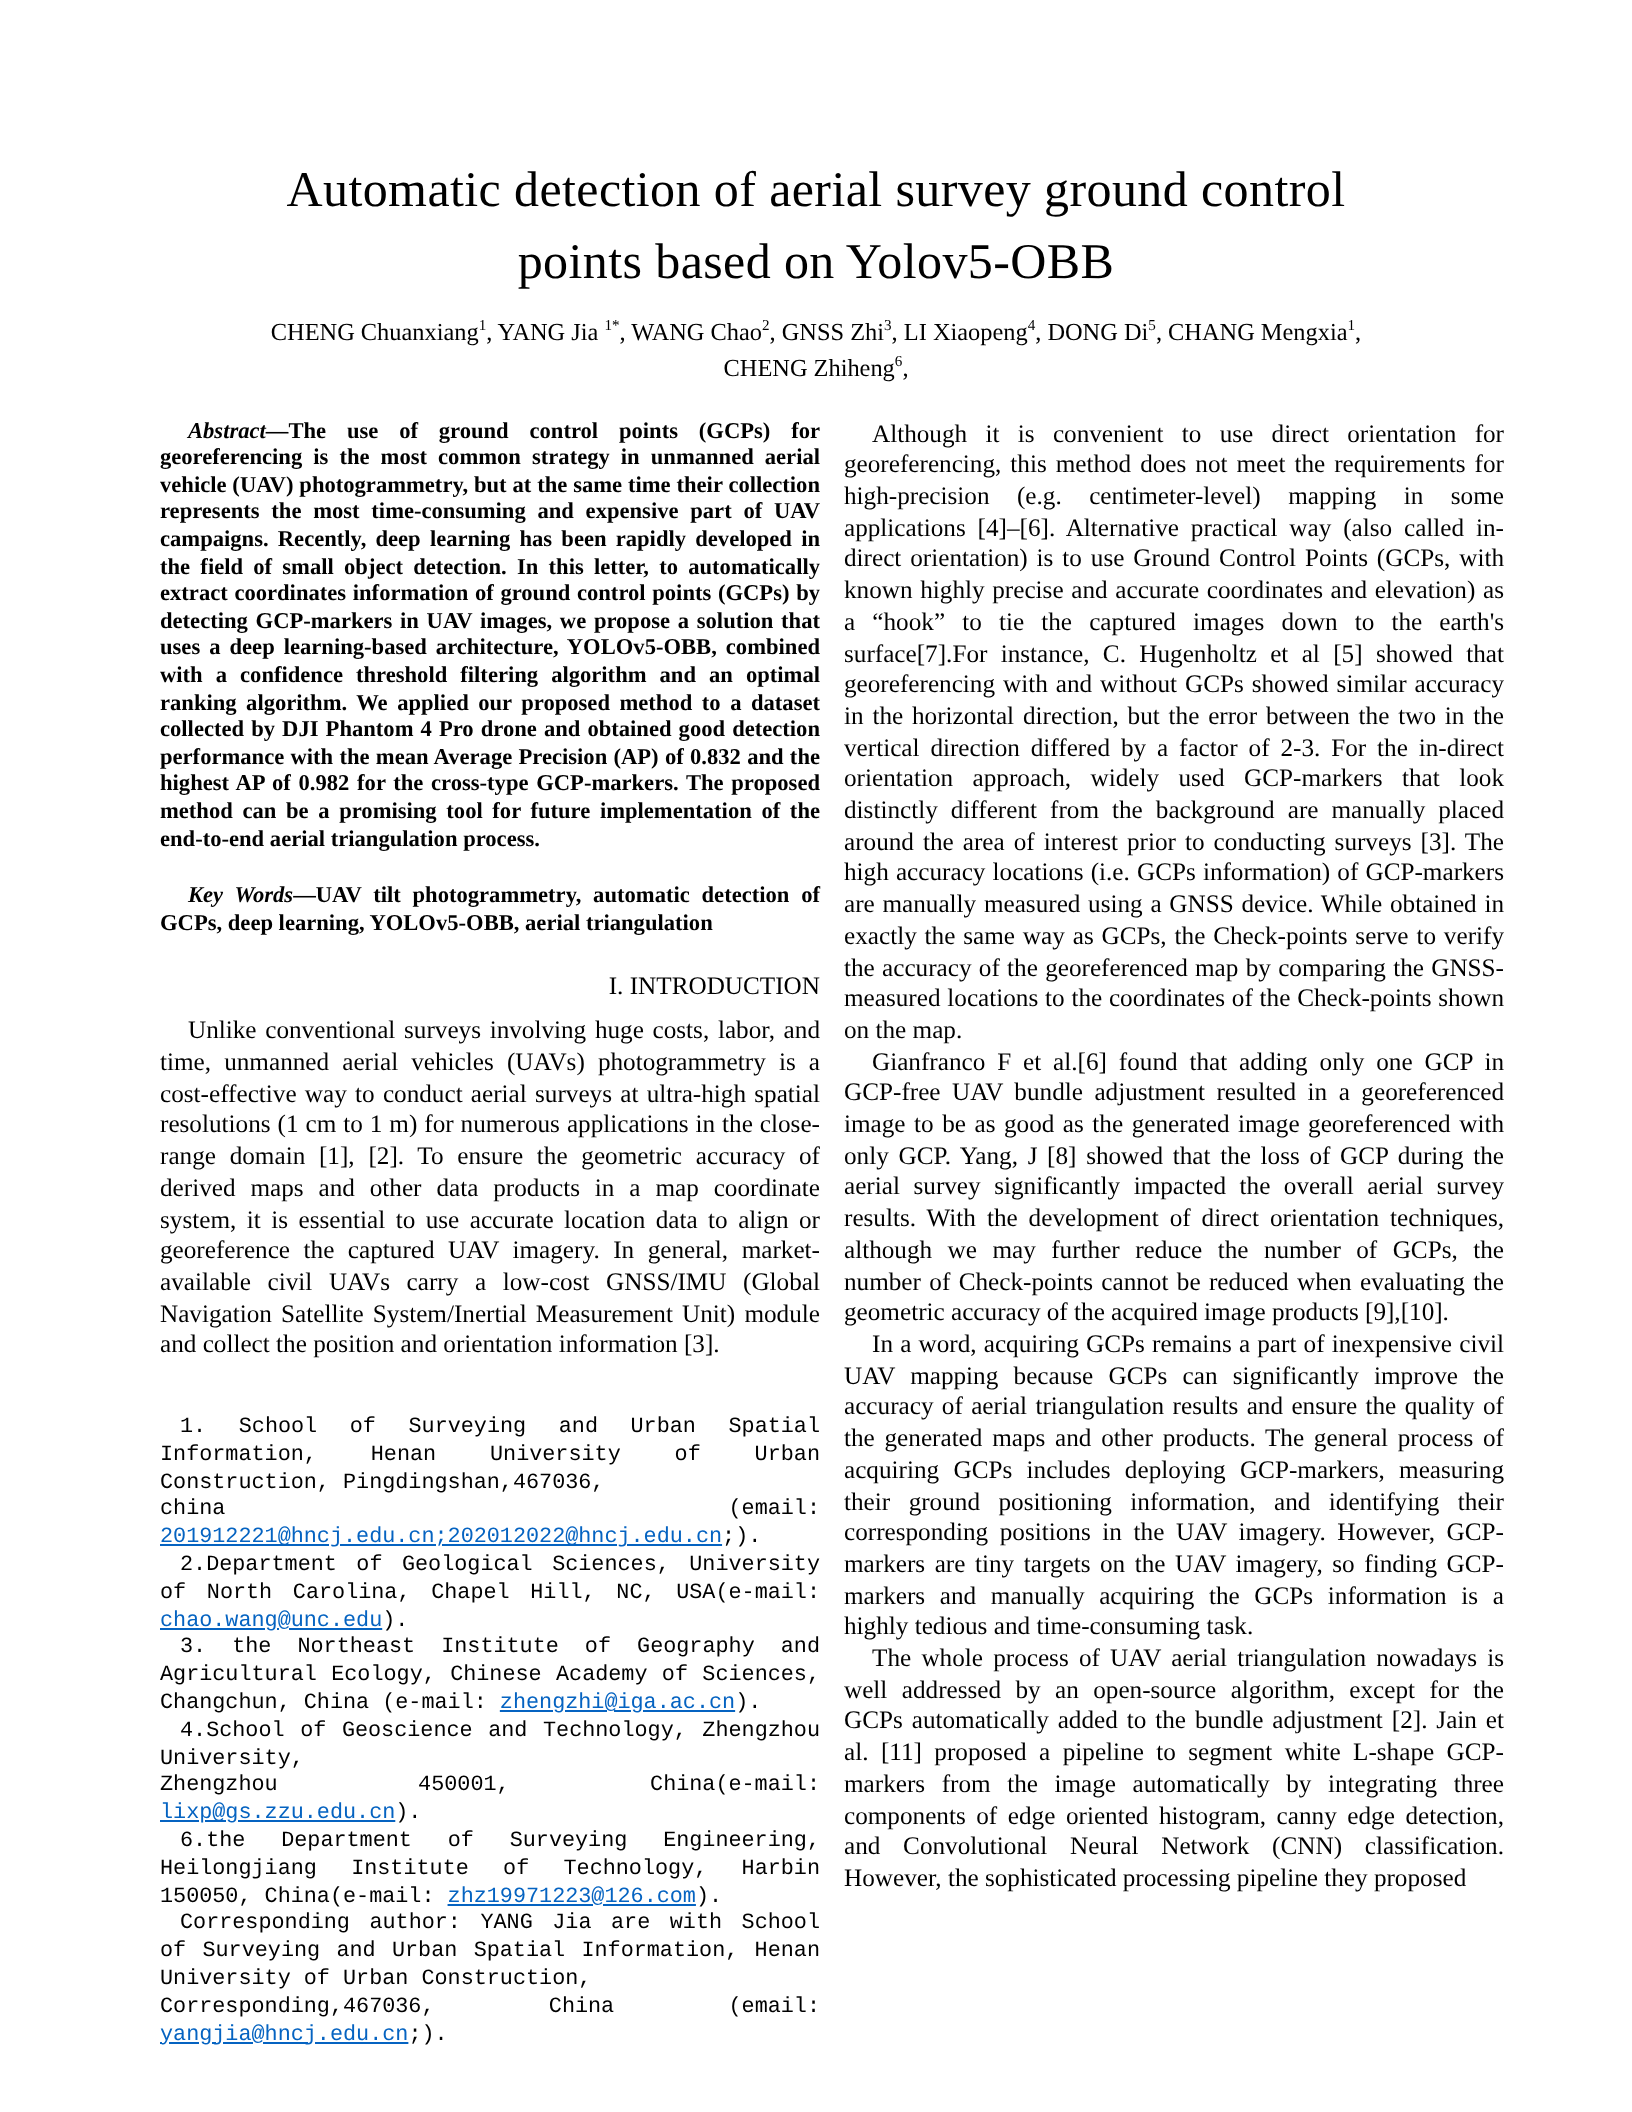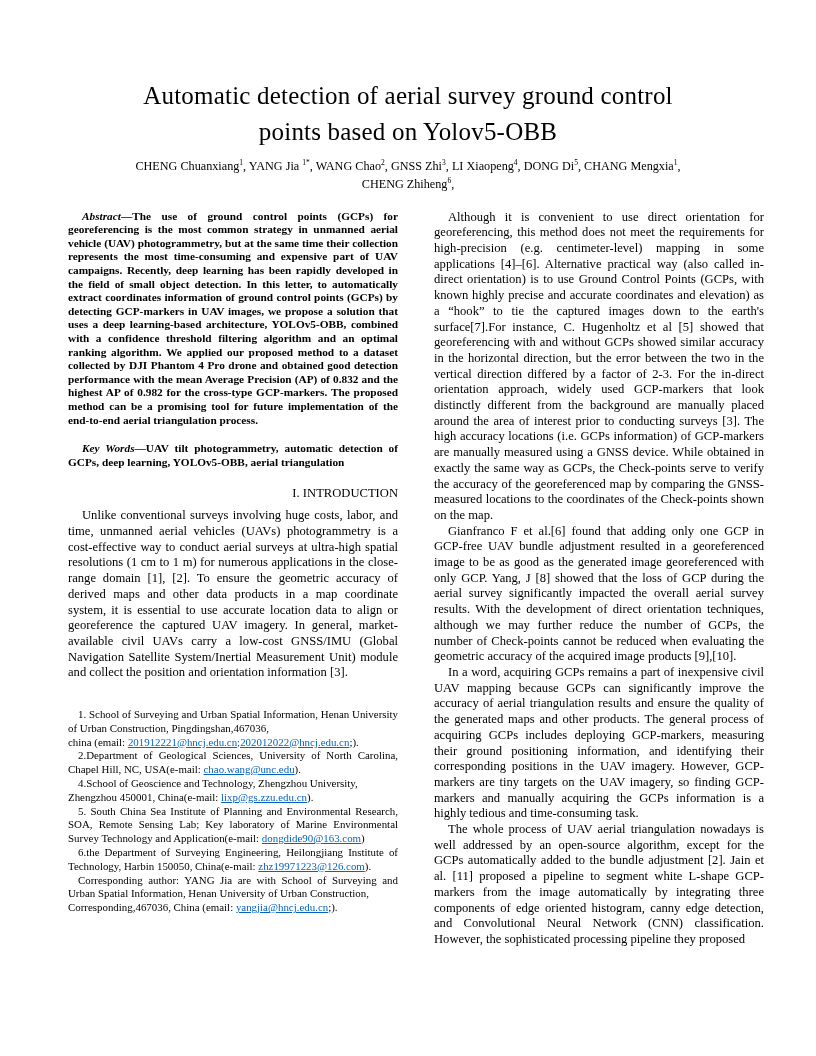--- a/index.html
+++ b/index.html
@@ -21,21 +21,21 @@
     font-size: 25px;
     font-weight: 400;
     text-align: center;
     letter-spacing: 0.2px;
     margin-bottom: 8px;
   }
   .title-line { display: block; line-height: 1.42; }
   .authors { text-align: center; margin-bottom: 4px; }
   .authors-line { font-size: 12.2px; line-height: 1.5; }
   sup { font-size: 0.62em; vertical-align: super; line-height: 0; }
-  .columns { display: flex; gap: 36px; margin-top: 16px; }
+  .columns { display: flex; gap: 12px; margin-top: 16px; margin-left: 12px; }
   .col { width: 330px; flex: 0 0 330px; }
   .abstract, .keywords {
     font-size: 11.3px;
     font-weight: bold;
     line-height: 13.6px;
     text-align: justify;
     text-indent: 14px;
   }
   .keywords { margin-top: 15px; }
   .lead-label { font-style: italic; }
@@ -52,20 +52,21 @@
     text-indent: 14px;
   }
   .footnotes {
     margin-top: 27px;
     font-size: 10.9px;
     line-height: 13.8px;
   }
   .footnote {
     text-align: justify;
     text-indent: 10px;
+    font-family: Liberation Mono, monospace;
   }
   .email-link {
     color: #0563c1;
     text-decoration: underline;
     cursor: pointer;
   }
 </style>
 </head>
 <body>
 
@@ -88,22 +89,22 @@
 
       <p class="keywords"><span class="lead-label">Key Words</span><span>—UAV tilt photogrammetry, automatic detection of GCPs, deep learning, YOLOv5-OBB, aerial triangulation</span></p>
 
       <h2 class="section-heading">I. INTRODUCTION</h2>
 
       <p class="body-par">Unlike conventional surveys involving huge costs, labor, and time, unmanned aerial vehicles (UAVs) photogrammetry is a cost-effective way to conduct aerial surveys at ultra-high spatial resolutions (1 cm to 1 m) for numerous applications in the close-range domain [1], [2]. To ensure the geometric accuracy of derived maps and other data products in a map coordinate system, it is essential to use accurate location data to align or georeference the captured UAV imagery. In general, market-available civil UAVs carry a low-cost GNSS/IMU (Global Navigation Satellite System/Inertial Measurement Unit) module and collect the position and orientation information [3].</p>
 
       <div class="footnotes">
         <p class="footnote"><span>1. School of Surveying and Urban Spatial Information, Henan University of Urban Construction, Pingdingshan,467036,</span><br><span>china (email: </span><a href="#" class="email-link">201912221@hncj.edu.cn;202012022@hncj.edu.cn</a><span>;).</span></p>
         <p class="footnote"><span>2.Department of Geological Sciences, University of North Carolina, Chapel Hill, NC, USA(e-mail: </span><a href="#" class="email-link">chao.wang@unc.edu</a><span>).</span></p>
+        <p class="footnote"><span>3. the Northeast Institute of Geography and Agricultural Ecology, Chinese Academy of Sciences, Changchun, China (e-mail: </span><a href="#" class="email-link">zhengzhi@iga.ac.cn</a><span>).</span></p>
         <p class="footnote"><span>4.School of Geoscience and Technology, Zhengzhou University,</span><br><span>Zhengzhou 450001, China(e-mail: </span><a href="#" class="email-link">lixp@gs.zzu.edu.cn</a><span>).</span></p>
-        <p class="footnote"><span>5. South China Sea Institute of Planning and Environmental Research, SOA, Remote Sensing Lab; Key laboratory of Marine Environmental Survey Technology and Application(e-mail: </span><a href="#" class="email-link">dongdide90@163.com</a><span>)</span></p>
         <p class="footnote"><span>6.the Department of Surveying Engineering, Heilongjiang Institute of Technology, Harbin 150050, China(e-mail: </span><a href="#" class="email-link">zhz19971223@126.com</a><span>).</span></p>
         <p class="footnote"><span>Corresponding author: YANG Jia are with School of Surveying and Urban Spatial Information, Henan University of Urban Construction,</span><br><span>Corresponding,467036, China (email: </span><a href="#" class="email-link">yangjia@hncj.edu.cn</a><span>;).</span></p>
       </div>
     </div>
 
     <div class="col">
       <p class="body-par">Although it is convenient to use direct orientation for georeferencing, this method does not meet the requirements for high-precision (e.g. centimeter-level) mapping in some applications [4]–[6]. Alternative practical way (also called in-direct orientation) is to use Ground Control Points (GCPs, with known highly precise and accurate coordinates and elevation) as a “hook” to tie the captured images down to the earth's surface[7].For instance, C. Hugenholtz et al [5] showed that georeferencing with and without GCPs showed similar accuracy in the horizontal direction, but the error between the two in the vertical direction differed by a factor of 2-3. For the in-direct orientation approach, widely used GCP-markers that look distinctly different from the background are manually placed around the area of interest prior to conducting surveys [3]. The high accuracy locations (i.e. GCPs information) of GCP-markers are manually measured using a GNSS device. While obtained in exactly the same way as GCPs, the Check-points serve to verify the accuracy of the georeferenced map by comparing the GNSS-measured locations to the coordinates of the Check-points shown on the map.</p>
       <p class="body-par">Gianfranco F et al.[6] found that adding only one GCP in GCP-free UAV bundle adjustment resulted in a georeferenced image to be as good as the generated image georeferenced with only GCP. Yang, J [8] showed that the loss of GCP during the aerial survey significantly impacted the overall aerial survey results. With the development of direct orientation techniques, although we may further reduce the number of GCPs, the number of Check-points cannot be reduced when evaluating the geometric accuracy of the acquired image products [9],[10].</p>
       <p class="body-par">In a word, acquiring GCPs remains a part of inexpensive civil UAV mapping because GCPs can significantly improve the accuracy of aerial triangulation results and ensure the quality of the generated maps and other products. The general process of acquiring GCPs includes deploying GCP-markers, measuring their ground positioning information, and identifying their corresponding positions in the UAV imagery. However, GCP-markers are tiny targets on the UAV imagery, so finding GCP-markers and manually acquiring the GCPs information is a highly tedious and time-consuming task.</p>
       <p class="body-par">The whole process of UAV aerial triangulation nowadays is well addressed by an open-source algorithm, except for the GCPs automatically added to the bundle adjustment [2]. Jain et al. [11] proposed a pipeline to segment white L-shape GCP-markers from the image automatically by integrating three components of edge oriented histogram, canny edge detection, and Convolutional Neural Network (CNN) classification. However, the sophisticated processing pipeline they proposed</p>

